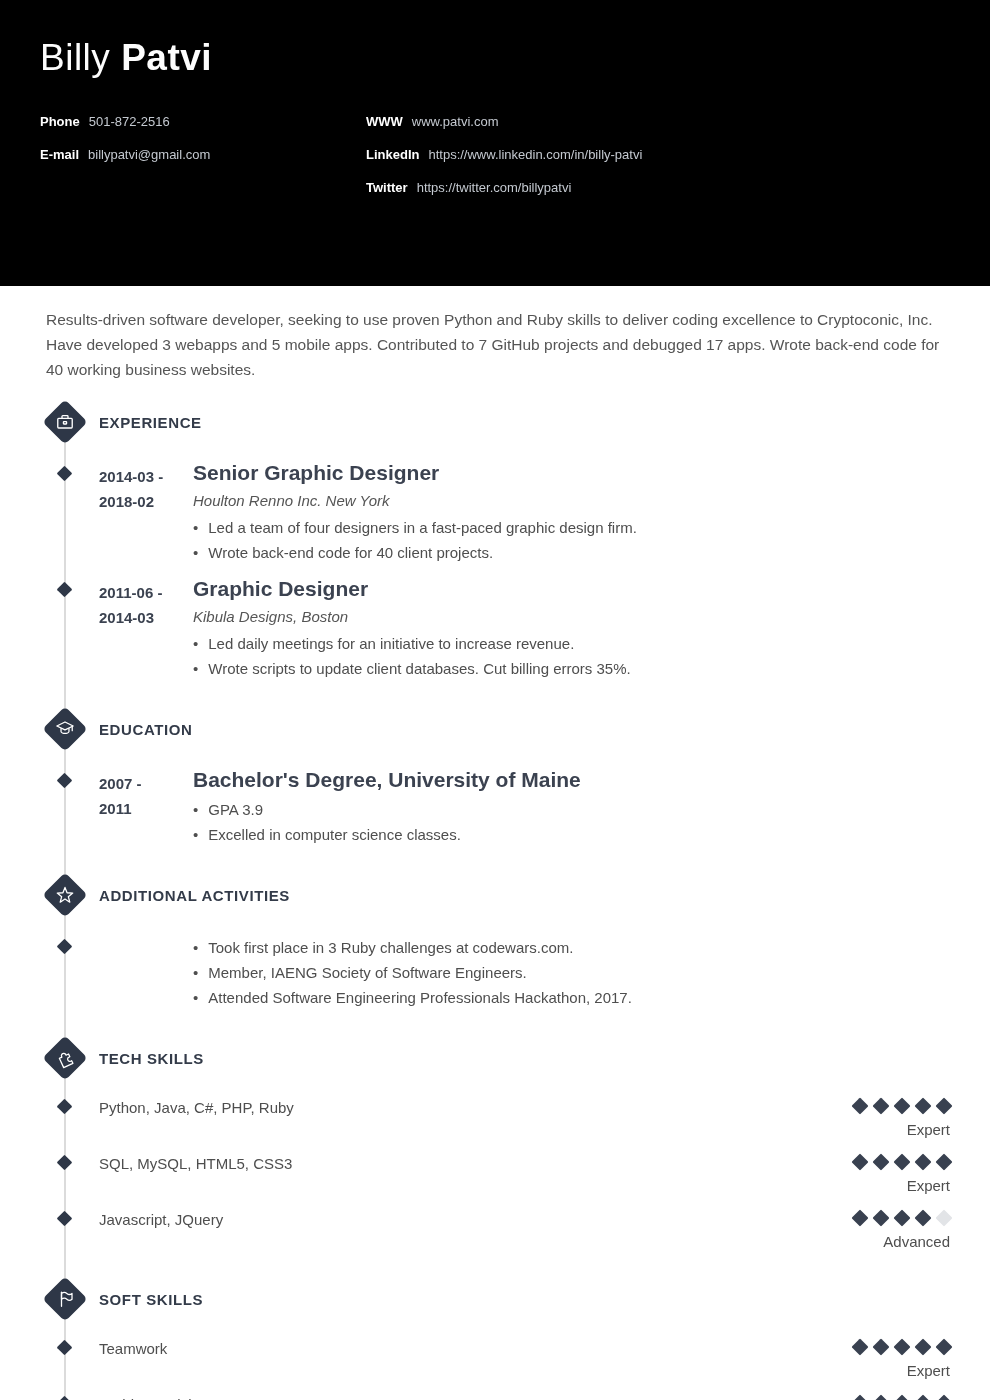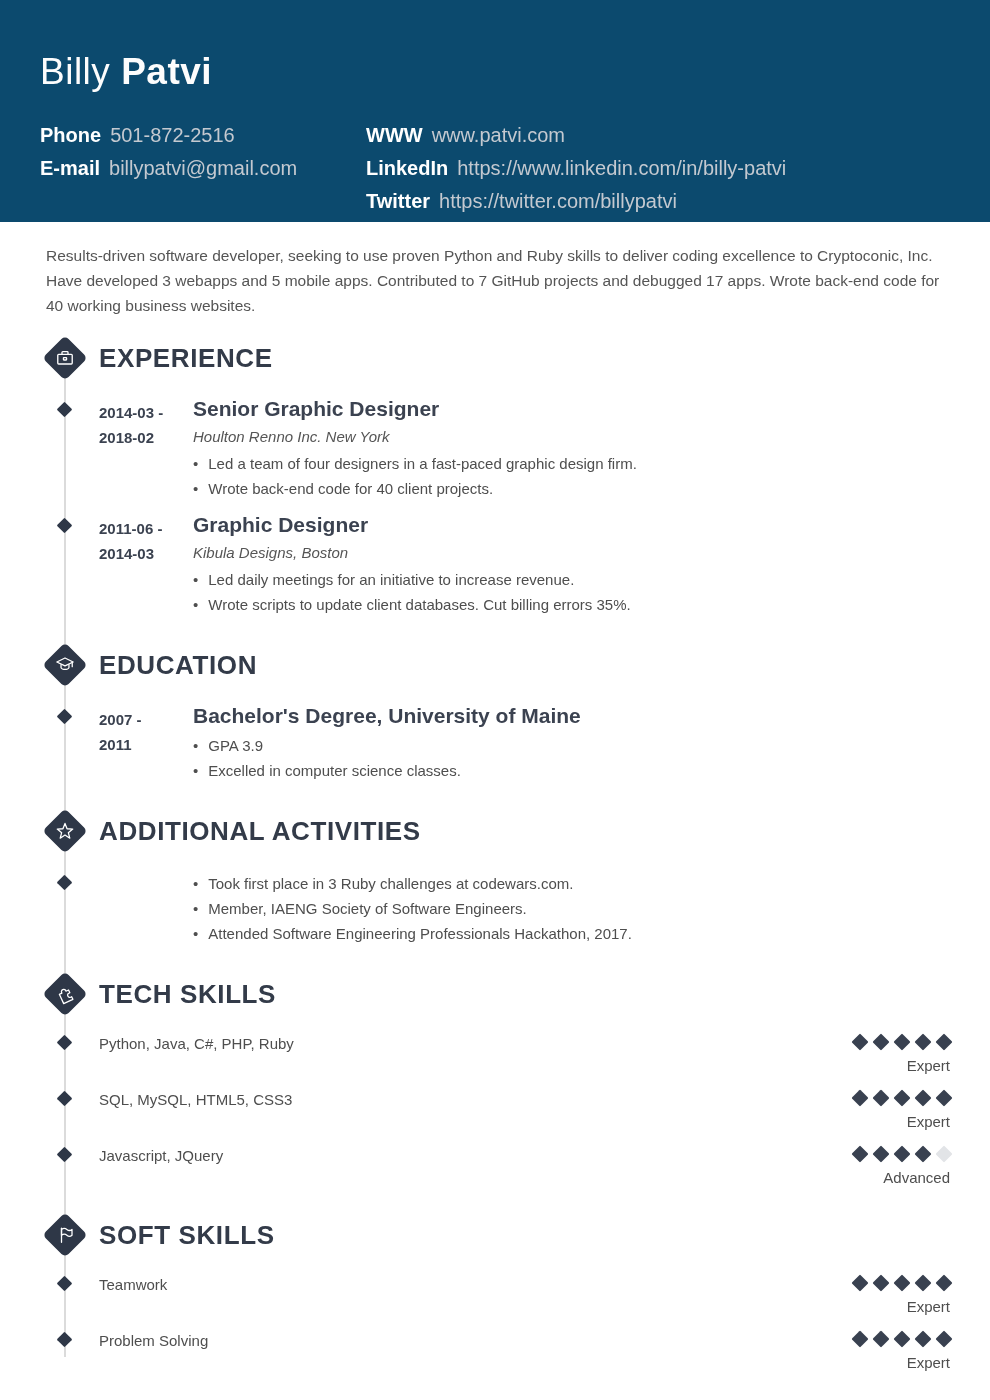--- a/index.html
+++ b/index.html
@@ -7,29 +7,29 @@
   body {
     width: 990px; height: 1400px;
     font-family: "Liberation Sans", sans-serif;
     color: #4e4e4e;
     position: relative;
     overflow: hidden;
   }
 
   
   .header {
-    background: #0c4a6e;
-    height: 222px;
-    padding: 50px 40px 0 40px;
+    background: #000000;
+    height: 286px;
+    padding: 36px 40px 0 40px;
     color: #ffffff;
   }
   .name { font-size: 37px; line-height: 44px; font-weight: 300; letter-spacing: 0.5px; color: #fdfdfd; }
   .name .last { font-weight: 700; }
   .job-title { font-size: 19px; font-weight: 400; color: #dfe2e6; margin-top: 11px; }
-  .contacts { display: flex; margin-top: 25px; font-size: 20px; }
+  .contacts { display: flex; margin-top: 25px; font-size: 13px; }
   .contacts .col-left { width: 326px; }
   .contacts .col-right { flex: 1; }
   .contact-row { height: 33px; display: flex; align-items: center; }
   .contact-label { font-weight: 700; color: #ffffff; margin-right: 9px; }
   .contact-value { color: #c4c9d0; text-align: center; }
 
   
   .summary {
     margin: 21px 44px 10px 46px;
     font-size: 15.5px; line-height: 25px; color: #555555;
@@ -44,21 +44,21 @@
   .section { margin-bottom: 25px; }
   .section-head { position: relative; height: 46px; display: flex; align-items: center; margin-bottom: 17px; }
   .diamond-icon { position: absolute; left: 42px; top: 0; width: 46px; height: 46px; z-index: 2; }
   .diamond-icon .bg {
     position: absolute; inset: 7px;
     background: #2e3747; border-radius: 5px;
     transform: rotate(45deg);
   }
   .diamond-icon svg { position: absolute; left: 50%; top: 50%; transform: translate(-50%, -50%); z-index: 1; }
   .section-title {
-    margin-left: 99px; font-size: 26px; font-weight: 700;
+    margin-left: 99px; font-size: 15px; font-weight: 700;
     color: #333b49; letter-spacing: 0.6px;
   }
 
   .marker {
     position: absolute; left: 59px; width: 11px; height: 11px;
     background: #2e3747; border-radius: 1px;
     transform: rotate(45deg); z-index: 1;
   }
 
   .entry { position: relative; padding-left: 193px; margin-bottom: 13px; }

